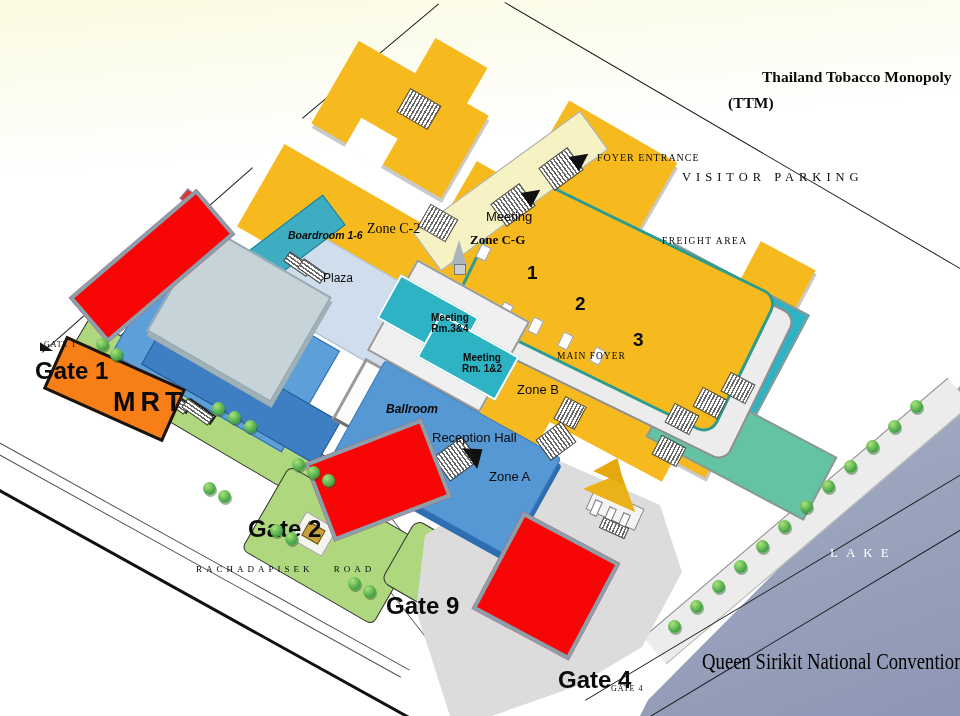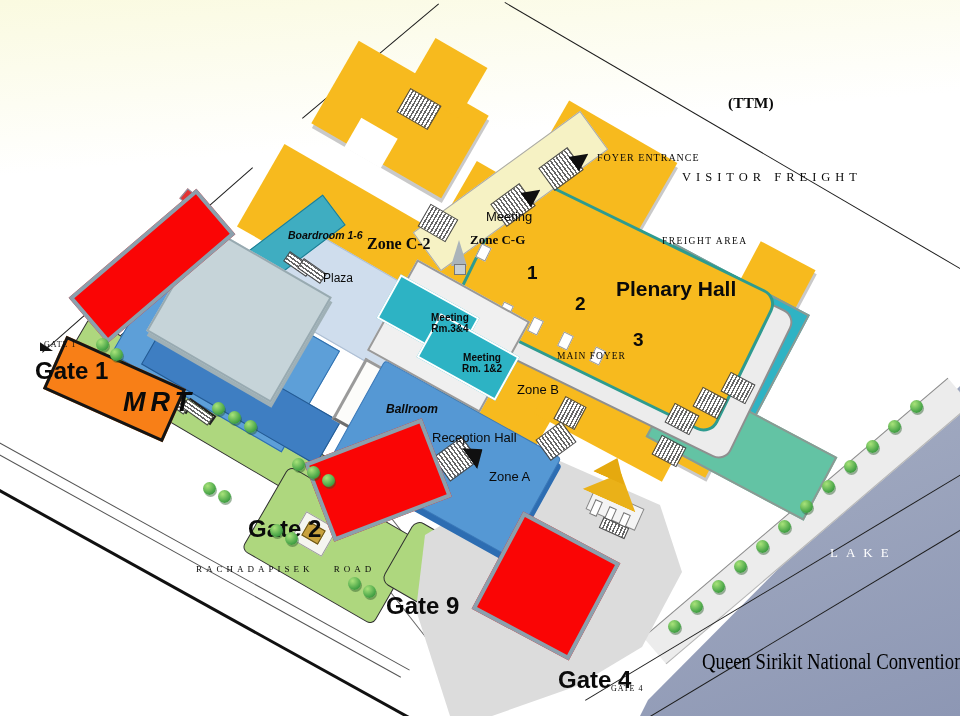--- a/index.html
+++ b/index.html
@@ -120,52 +120,52 @@
   <div class="shp" style="left:596px;top:457px;width:34px;height:22px;background:#e5a90f;clip-path:polygon(50% 0,100% 100%,0 100%);transform:rotate(24deg);"></div>
   <div class="shp" style="left:592px;top:500px;width:6px;height:14px;background:#fff;border:1px solid #777;transform:rotate(24deg);"></div>
   <div class="shp" style="left:606px;top:507px;width:6px;height:14px;background:#fff;border:1px solid #777;transform:rotate(24deg);"></div>
   <div class="shp" style="left:620px;top:513px;width:6px;height:14px;background:#fff;border:1px solid #777;transform:rotate(24deg);"></div>
   <div class="esc" style="left:600px;top:522px;width:26px;height:10px;transform:rotate(24deg);"></div>
 
   <div class="shp" style="left:182px;top:191px;width:11px;height:11px;background:#e23333;border:1.5px solid #8899aa;transform:rotate(40deg);"></div>
   <div class="shp" style="left:40px;top:340px;width:13px;height:11px;background:#111;clip-path:polygon(0 100%,0 20%,100% 100%);"></div>
 
   <div class="shp" style="left:49px;top:360px;width:125px;height:52px;background:#f87f17;border:3px solid #151515;transform:rotate(24deg);"></div>
-  <div class="lbl" style="left:123px;top:387px;--a:rotate(24deg);font-size:27px;font-weight:bold;letter-spacing:5px;font-style:italic;">MRT</div>
+  <div class="lbl" style="left:113px;top:387px;--a:rotate(24deg);font-size:27px;font-weight:bold;letter-spacing:5px;">MRT</div>
 
   <div class="shp" style="left:68px;top:236px;width:160px;height:52px;background:#fa0505;border:4px solid #8ba0ad;transform:rotate(-40.5deg);"></div>
   <div class="shp" style="left:315px;top:438px;width:118px;height:76px;background:#fa0505;border:4px solid #8ba0ad;transform:rotate(-21deg);"></div>
   <div class="shp" style="left:491px;top:531px;width:102px;height:102px;background:#fa0505;border:4px solid #8ba0ad;transform:rotate(28deg);"></div>
 
+  <div class="lbl serif" style="left:762px;top:68px;--a:rotate(29.5deg);font-size:15.5px;font-weight:bold;">Thailand Tobacco Monopoly</div>
   <div class="lbl serif" style="left:728px;top:94px;--a:rotate(29.5deg);font-size:15.5px;font-weight:bold;">(TTM)</div>
-  <div class="lbl serif" style="left:682px;top:170px;--a:rotate(30deg);font-size:12.5px;letter-spacing:5px;">VISITOR FREIGHT</div>
+  <div class="lbl serif" style="left:682px;top:170px;--a:rotate(30deg);font-size:12.5px;letter-spacing:5px;">VISITOR PARKING</div>
   <div class="lbl serif" style="left:597px;top:152px;--a:rotate(31deg);font-size:10px;letter-spacing:1px;">FOYER ENTRANCE</div>
   <div class="lbl serif" style="left:646px;top:236px;--a:rotate(28deg);font-size:9.5px;letter-spacing:1.5px;margin-left:16px;">FREIGHT AREA</div>
 
-  <div class="lbl" style="left:616px;top:277px;--a:rotate(25deg);font-size:21px;font-weight:bold;">Plenary Hall</div>
   <div class="lbl" style="left:527px;top:262px;--a:rotate(25deg);font-size:19px;font-weight:bold;">1</div>
   <div class="lbl" style="left:575px;top:293px;--a:rotate(25deg);font-size:19px;font-weight:bold;">2</div>
   <div class="lbl" style="left:633px;top:329px;--a:rotate(25deg);font-size:19px;font-weight:bold;">3</div>
 
   <div class="lbl serif" style="left:557px;top:351px;--a:rotate(30deg);font-size:9.5px;letter-spacing:1px;">MAIN FOYER</div>
   <div class="lbl" style="left:517px;top:382px;--a:rotate(-41deg);font-size:13px;">Zone B</div>
   <div class="lbl" style="left:477px;top:469px;--a:rotate(-41deg);font-size:13px;margin-left:12px;">Zone A</div>
   <div class="lbl" style="left:432px;top:430px;--a:rotate(-43deg);font-size:13px;">Reception Hall</div>
   <div class="lbl" style="left:386px;top:402px;--a:rotate(-33deg);font-size:12px;font-weight:bold;font-style:italic;">Ballroom</div>
 
   <div class="lbl" style="left:431px;top:312px;--a:rotate(-41deg);font-size:10px;font-weight:bold;text-align:center;line-height:1.1;">
     <span style="display:block;">Meeting</span>
     <span style="display:block;">Rm.3&amp;4</span>
   </div>
   <div class="lbl" style="left:462px;top:352px;--a:rotate(-41deg);font-size:10px;font-weight:bold;text-align:center;line-height:1.1;">
     <span style="display:block;">Meeting</span>
     <span style="display:block;">Rm. 1&amp;2</span>
   </div>
 
-  <div class="lbl serif" style="left:367px;top:235px;--a:rotate(-36deg);font-size:16px;font-weight:bold;">Zone C-2</div>
+  <div class="lbl serif" style="left:367px;top:221px;--a:rotate(-36deg);font-size:14px;font-weight:normal;">Zone C-2</div>
   <div class="lbl serif" style="left:470px;top:197px;--a:rotate(-36deg);font-size:13px;font-weight:bold;margin-top:35px;">Zone C-G</div>
   <div class="lbl" style="left:486px;top:209px;--a:rotate(-40deg);font-size:13px;">Meeting</div>
   <div class="lbl" style="left:323px;top:271px;--a:rotate(-33deg);font-size:12px;">Plaza</div>
   <div class="lbl" style="left:288px;top:229px;--a:rotate(-37deg);font-size:10.5px;font-weight:bold;font-style:italic;">Boardroom 1-6</div>
 
   <div class="lbl" style="left:35px;top:357px;--a:rotate(-35deg);font-size:24px;font-weight:bold;">Gate 1</div>
   <div class="lbl" style="left:248px;top:515px;--a:rotate(-40deg);font-size:24px;font-weight:bold;">Gate 2</div>
   <div class="lbl" style="left:386px;top:592px;--a:rotate(-40deg);font-size:24px;font-weight:bold;">Gate 9</div>
   <div class="lbl" style="left:558px;top:666px;--a:rotate(-40deg);font-size:24px;font-weight:bold;">Gate 4</div>
   <div class="lbl serif" style="left:44px;top:340px;--a:rotate(-40deg);font-size:8px;letter-spacing:1px;">GATE 1</div>

